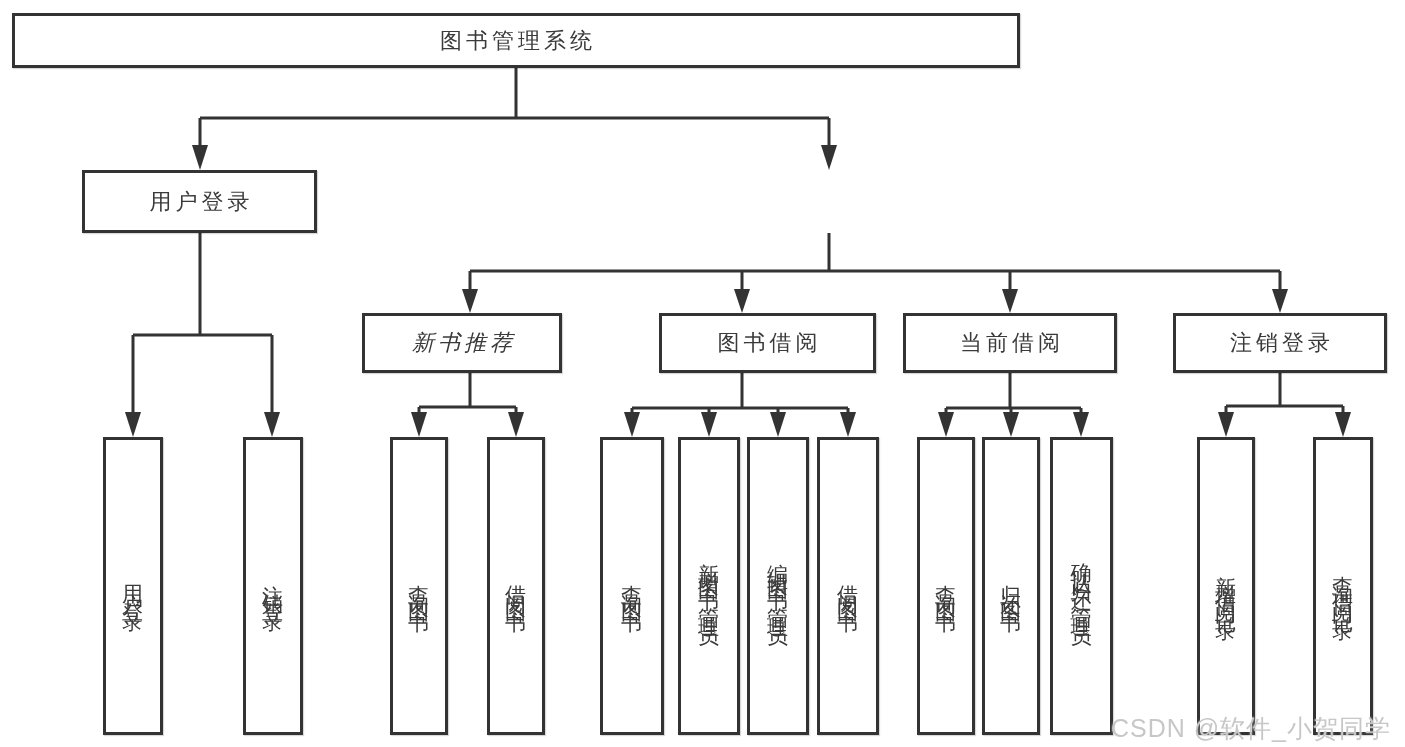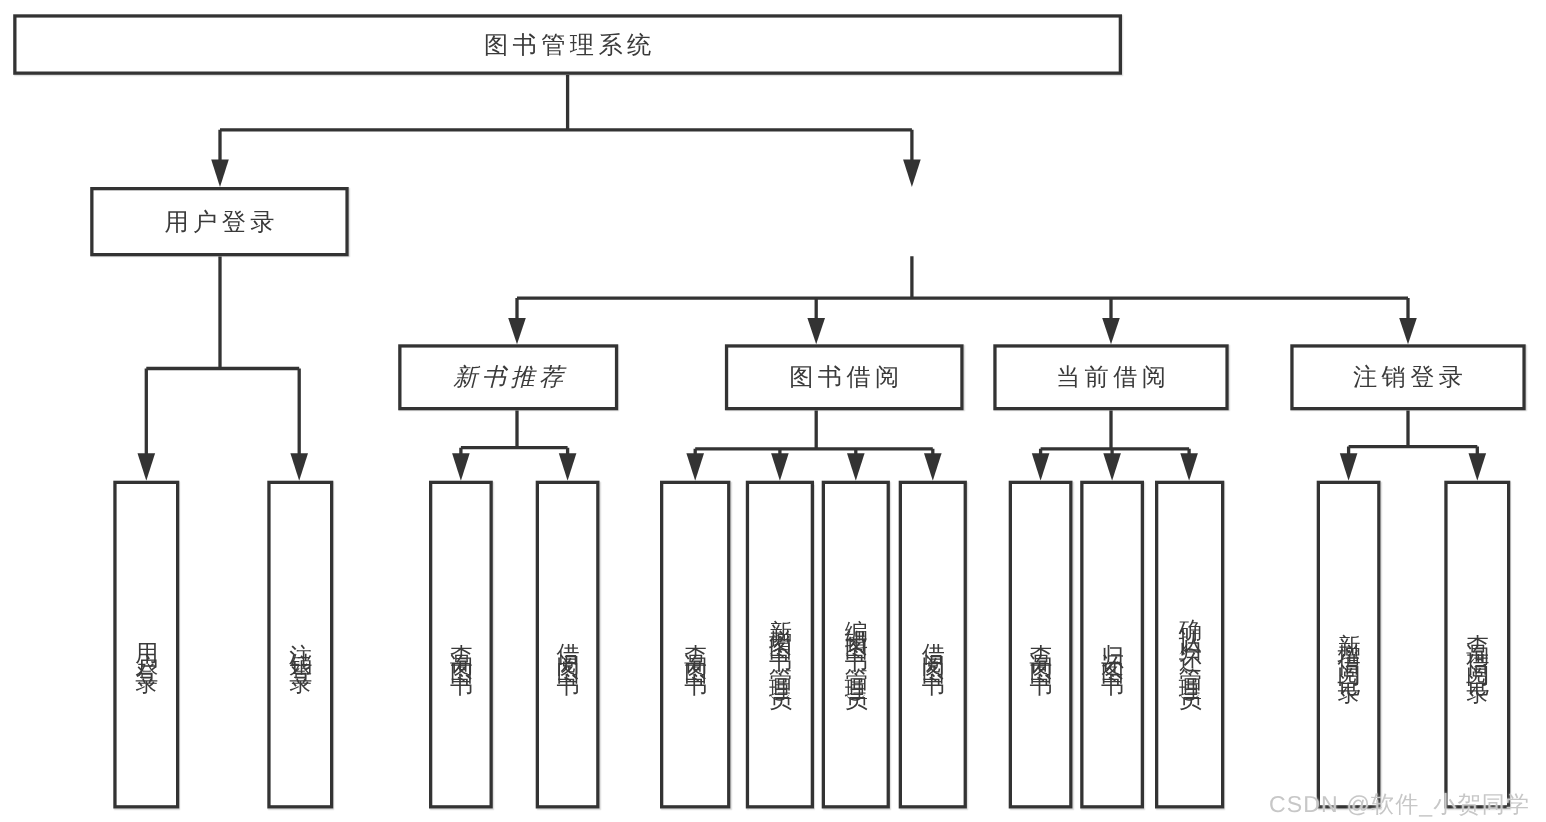--- a/index.html
+++ b/index.html
@@ -40,21 +40,21 @@
     left:0;top:0;
     width:1405px;height:747px;
     pointer-events:none;
   }
   svg.wires path{stroke:#333333;stroke-width:3;fill:none;}
   svg.wires polygon{fill:#333333;stroke:none;}
   .watermark{
     position:absolute;
     right:14px;
     bottom:2px;
-    font-size:21px;
+    font-size:25px;
     letter-spacing:1px;
     color:#c7c7c7;
     text-shadow:0 0 2px #ffffff;
     z-index:10;
     white-space:nowrap;
   }
 </style>
 </head>
 <body>
 

